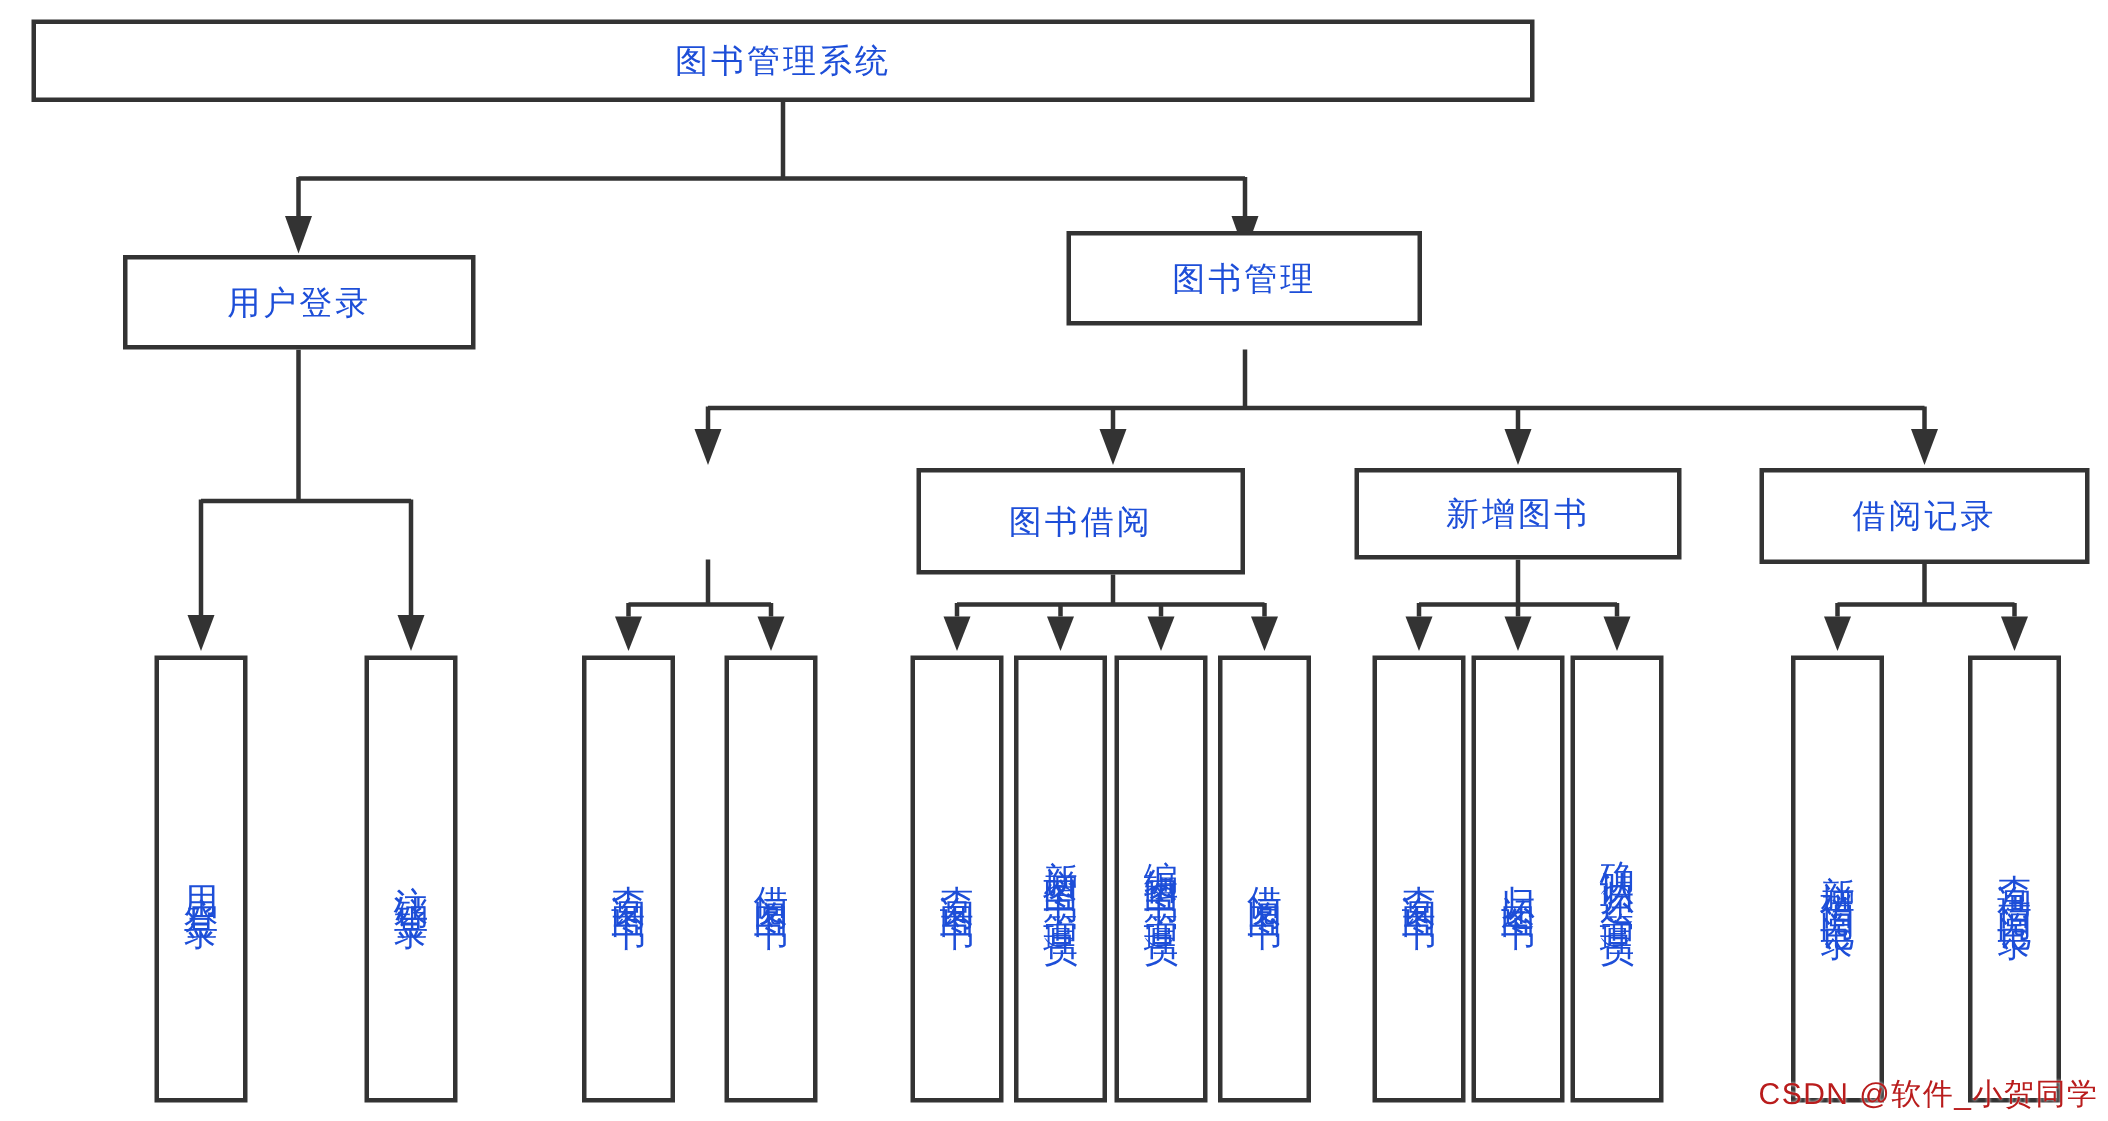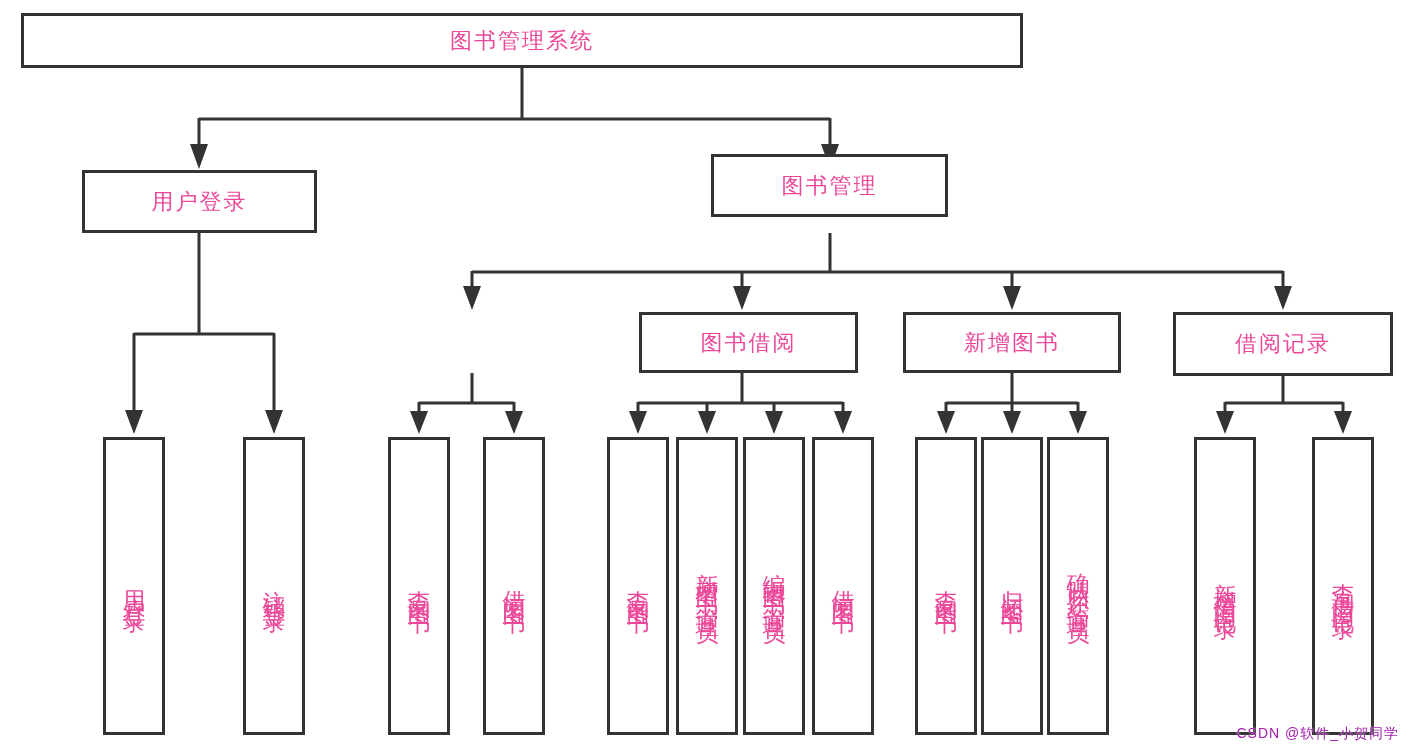--- a/index.html
+++ b/index.html
@@ -9,41 +9,41 @@
     background:#ffffff;
     font-family:"Liberation Sans","DejaVu Sans",sans-serif;
     overflow:hidden;
   }
   svg.wires{position:absolute;left:0;top:0;width:1405px;height:747px;}
   .box{
     position:absolute;
     box-sizing:border-box;
     border:3px solid #333333;
     background:#ffffff;
-    color:#ec4899;
+    color:#1d4ed8;
     display:flex;
     align-items:center;
     justify-content:center;
     font-size:22px;
     letter-spacing:2px;
     white-space:nowrap;
   }
   .box.v{
     writing-mode:vertical-lr;
     font-size:23px;
     letter-spacing:7px;
     white-space:normal;
     line-height:1;
   }
   .watermark{
     position:absolute;
     right:6px;
     bottom:4px;
-    font-size:14px;
-    color:#a21caf;
+    font-size:20px;
+    color:#b91c1c;
     letter-spacing:1px;
     text-shadow:0 0 2px #ffffff;
   }
 </style>
 </head>
 <body>
 
 <div class="stage">
 
   <svg class="wires" viewBox="0 0 1405 747" fill="none" stroke="#333333" stroke-width="3">
@@ -94,21 +94,21 @@
       <polygon points="1216,411 1234,411 1225,434" fill="#333333" stroke="none"></polygon>
       <polygon points="1334,411 1352,411 1343,434" fill="#333333" stroke="none"></polygon>
     </g>
   </svg>
 
   <div class="box" style="left:21px;top:13px;width:1002px;height:55px">图书管理系统</div>
 
   <div class="box" style="left:82px;top:170px;width:235px;height:63px">用户登录</div>
   <div class="box" style="left:711px;top:154px;width:237px;height:63px">图书管理</div>
 
-  <div class="box" style="left:639px;top:312px;width:219px;height:61px">图书借阅</div>
+  <div class="box" style="left:611px;top:312px;width:219px;height:71px">图书借阅</div>
   <div class="box" style="left:903px;top:312px;width:218px;height:61px">新增图书</div>
   <div class="box" style="left:1173px;top:312px;width:220px;height:64px">借阅记录</div>
 
   <div class="box v" style="left:103px;top:437px;width:62px;height:298px">用户登录</div>
   <div class="box v" style="left:243px;top:437px;width:62px;height:298px">注销登录</div>
 
   <div class="box v" style="left:388px;top:437px;width:62px;height:298px">查询图书</div>
   <div class="box v" style="left:483px;top:437px;width:62px;height:298px">借阅图书</div>
 
   <div class="box v" style="left:607px;top:437px;width:62px;height:298px">查询图书</div>

